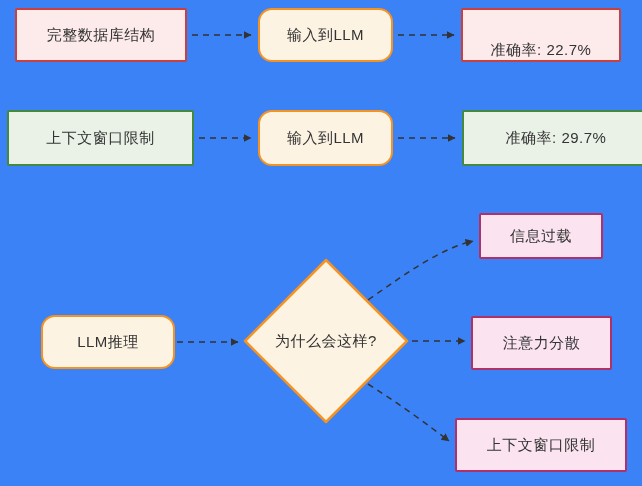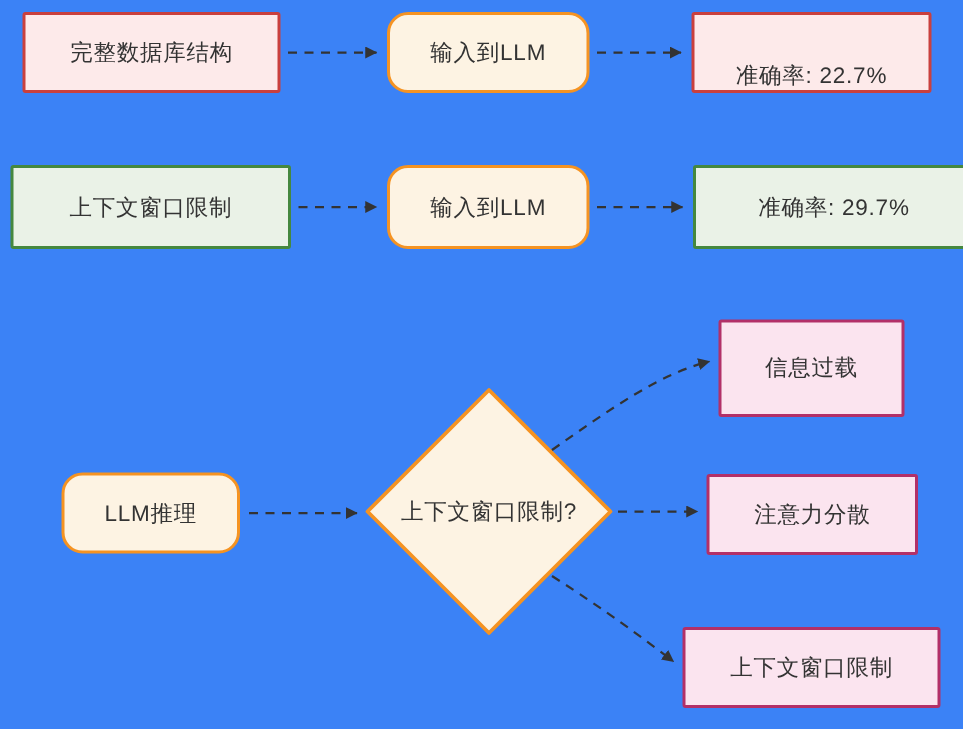--- a/index.html
+++ b/index.html
@@ -106,27 +106,27 @@
   <div class="box green" style="left:7px; top:110px; width:187px; height:56px;">
     <span>上下文窗口限制</span>
   </div>
   <div class="box orange" style="left:258px; top:110px; width:135px; height:56px;">
     <span>输入到LLM</span>
   </div>
   <div class="box green" style="left:462px; top:110px; width:188px; height:56px;">
     <span>准确率: 29.7%</span>
   </div>
 
-  <div class="box orange" style="left:41px; top:315px; width:119px; height:54px;">
+  <div class="box orange" style="left:41px; top:315px; width:134px; height:54px;">
     <span>LLM推理</span>
   </div>
 
-  <div class="diamond-label">上下文窗口限制?</div>
+  <div class="diamond-label">为什么会这样?</div>
 
-  <div class="box pink" style="left:479px; top:213px; width:124px; height:65px;">
+  <div class="box pink" style="left:479px; top:213px; width:124px; height:46px;">
     <span>信息过载</span>
   </div>
   <div class="box pink" style="left:455px; top:418px; width:172px; height:54px;">
     <span>上下文窗口限制</span>
   </div>
   <div class="box pink" style="left:471px; top:316px; width:141px; height:54px;">
     <span>注意力分散</span>
   </div>
 
 </div>

